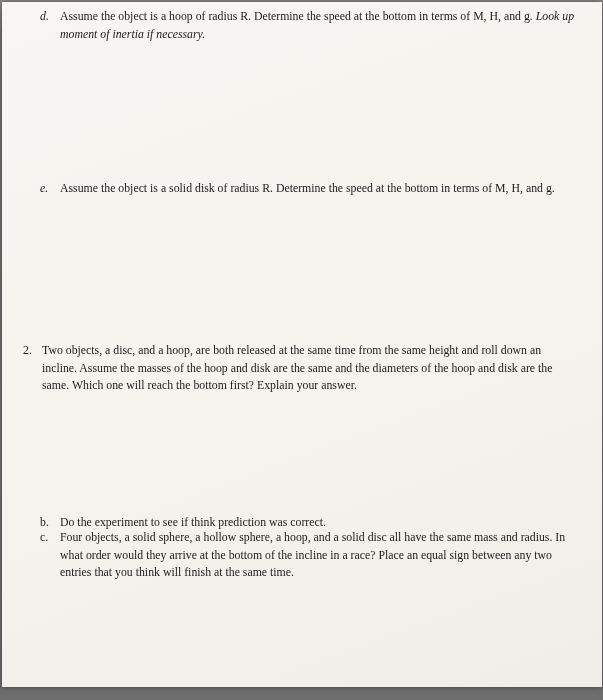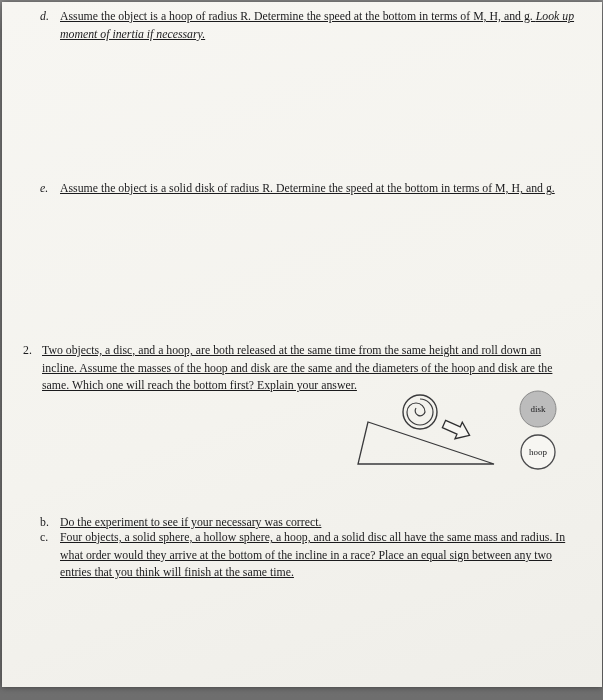--- a/index.html
+++ b/index.html
@@ -18,21 +18,21 @@
     color:#1b1b1d;
   }
   .item{
     position:absolute;
     display:flex;
     font-size:11.8px;
     line-height:1.5;
   }
   .item .lbl{flex:0 0 20px;}
   .item .lbl.it{font-style:italic;}
-  .item .txt{flex:1;text-decoration:underline;}
+  .item .txt{flex:1;}
   .item .txt em{font-style:italic;}
   .q-d{left:38px;top:6px;width:537px;}
   .q-e{left:38px;top:178px;width:540px;}
   .q-2{left:21px;top:340px;width:540px;}
   .q-2 .lbl{flex:0 0 19px;}
   .q-b{left:38px;top:512px;width:540px;}
   .q-c{left:38px;top:527px;width:534px;}
   .diagram{position:absolute;left:350px;top:388px;width:218px;height:88px;}
   .answer-line{
     position:absolute;left:60px;top:639px;
@@ -66,43 +66,24 @@
     <div class="item q-e">
       <span class="lbl it">e.</span>
       <span class="txt">Assume the object is a solid disk of radius R.  Determine the speed at the bottom in terms of M, H, and g.</span>
     </div>
 
     <div class="item q-2">
       <span class="lbl">2.</span>
       <span class="txt">Two objects, a disc, and a hoop, are both released at the same time from the same height and roll down an incline. Assume the masses of the hoop and disk are the same and the diameters of the hoop and disk are the same.  Which one will reach the bottom first?  Explain your answer.</span>
     </div>
 
-    <div class="diagram">
-      <svg width="218" height="88" viewBox="0 0 218 88">
-
-        <polygon points="16,32 6,74 142,74" fill="none" stroke="#3a3a3c" stroke-width="1.3"></polygon>
-
-        <circle cx="68" cy="22" r="17" fill="none" stroke="#3a3a3c" stroke-width="1.4"></circle>
-        <path d="M68 9 A13 13 0 1 1 55 22 A9 9 0 1 1 73 22 A5 5 0 1 1 64 18" fill="none" stroke="#3a3a3c" stroke-width="1.2"></path>
-
-        <g transform="translate(92,34) rotate(24)">
-          <polygon points="0,-4 16,-4 16,-9 28,0 16,9 16,4 0,4" fill="#f7f6f2" stroke="#2e2e30" stroke-width="1.3"></polygon>
-        </g>
-
-        <circle cx="186" cy="19" r="18" fill="#bcbcbc" stroke="#8a8a8a" stroke-width="1"></circle>
-        <text x="186" y="22" text-anchor="middle" font-size="9" font-family="Liberation Serif, serif" fill="#1b1b1d">disk</text>
-
-        <circle cx="186" cy="62" r="17" fill="#f7f6f2" stroke="#4a4a4c" stroke-width="1.3"></circle>
-        <text x="186" y="65" text-anchor="middle" font-size="9" font-family="Liberation Serif, serif" fill="#1b1b1d">hoop</text>
-      </svg>
-    </div>
 
     <div class="item q-b">
       <span class="lbl">b.</span>
-      <span class="txt">Do the experiment to see if your necessary was correct.</span>
+      <span class="txt">Do the experiment to see if think prediction was correct.</span>
     </div>
 
     <div class="item q-c">
       <span class="lbl">c.</span>
       <span class="txt">Four objects, a solid sphere, a hollow sphere, a hoop, and a solid disc all have the same mass and radius.  In what order would they arrive at the bottom of the incline in a race?  Place an equal sign between any two entries that you think will finish at the same time.</span>
     </div>
 
 
   </div>
 </div>

